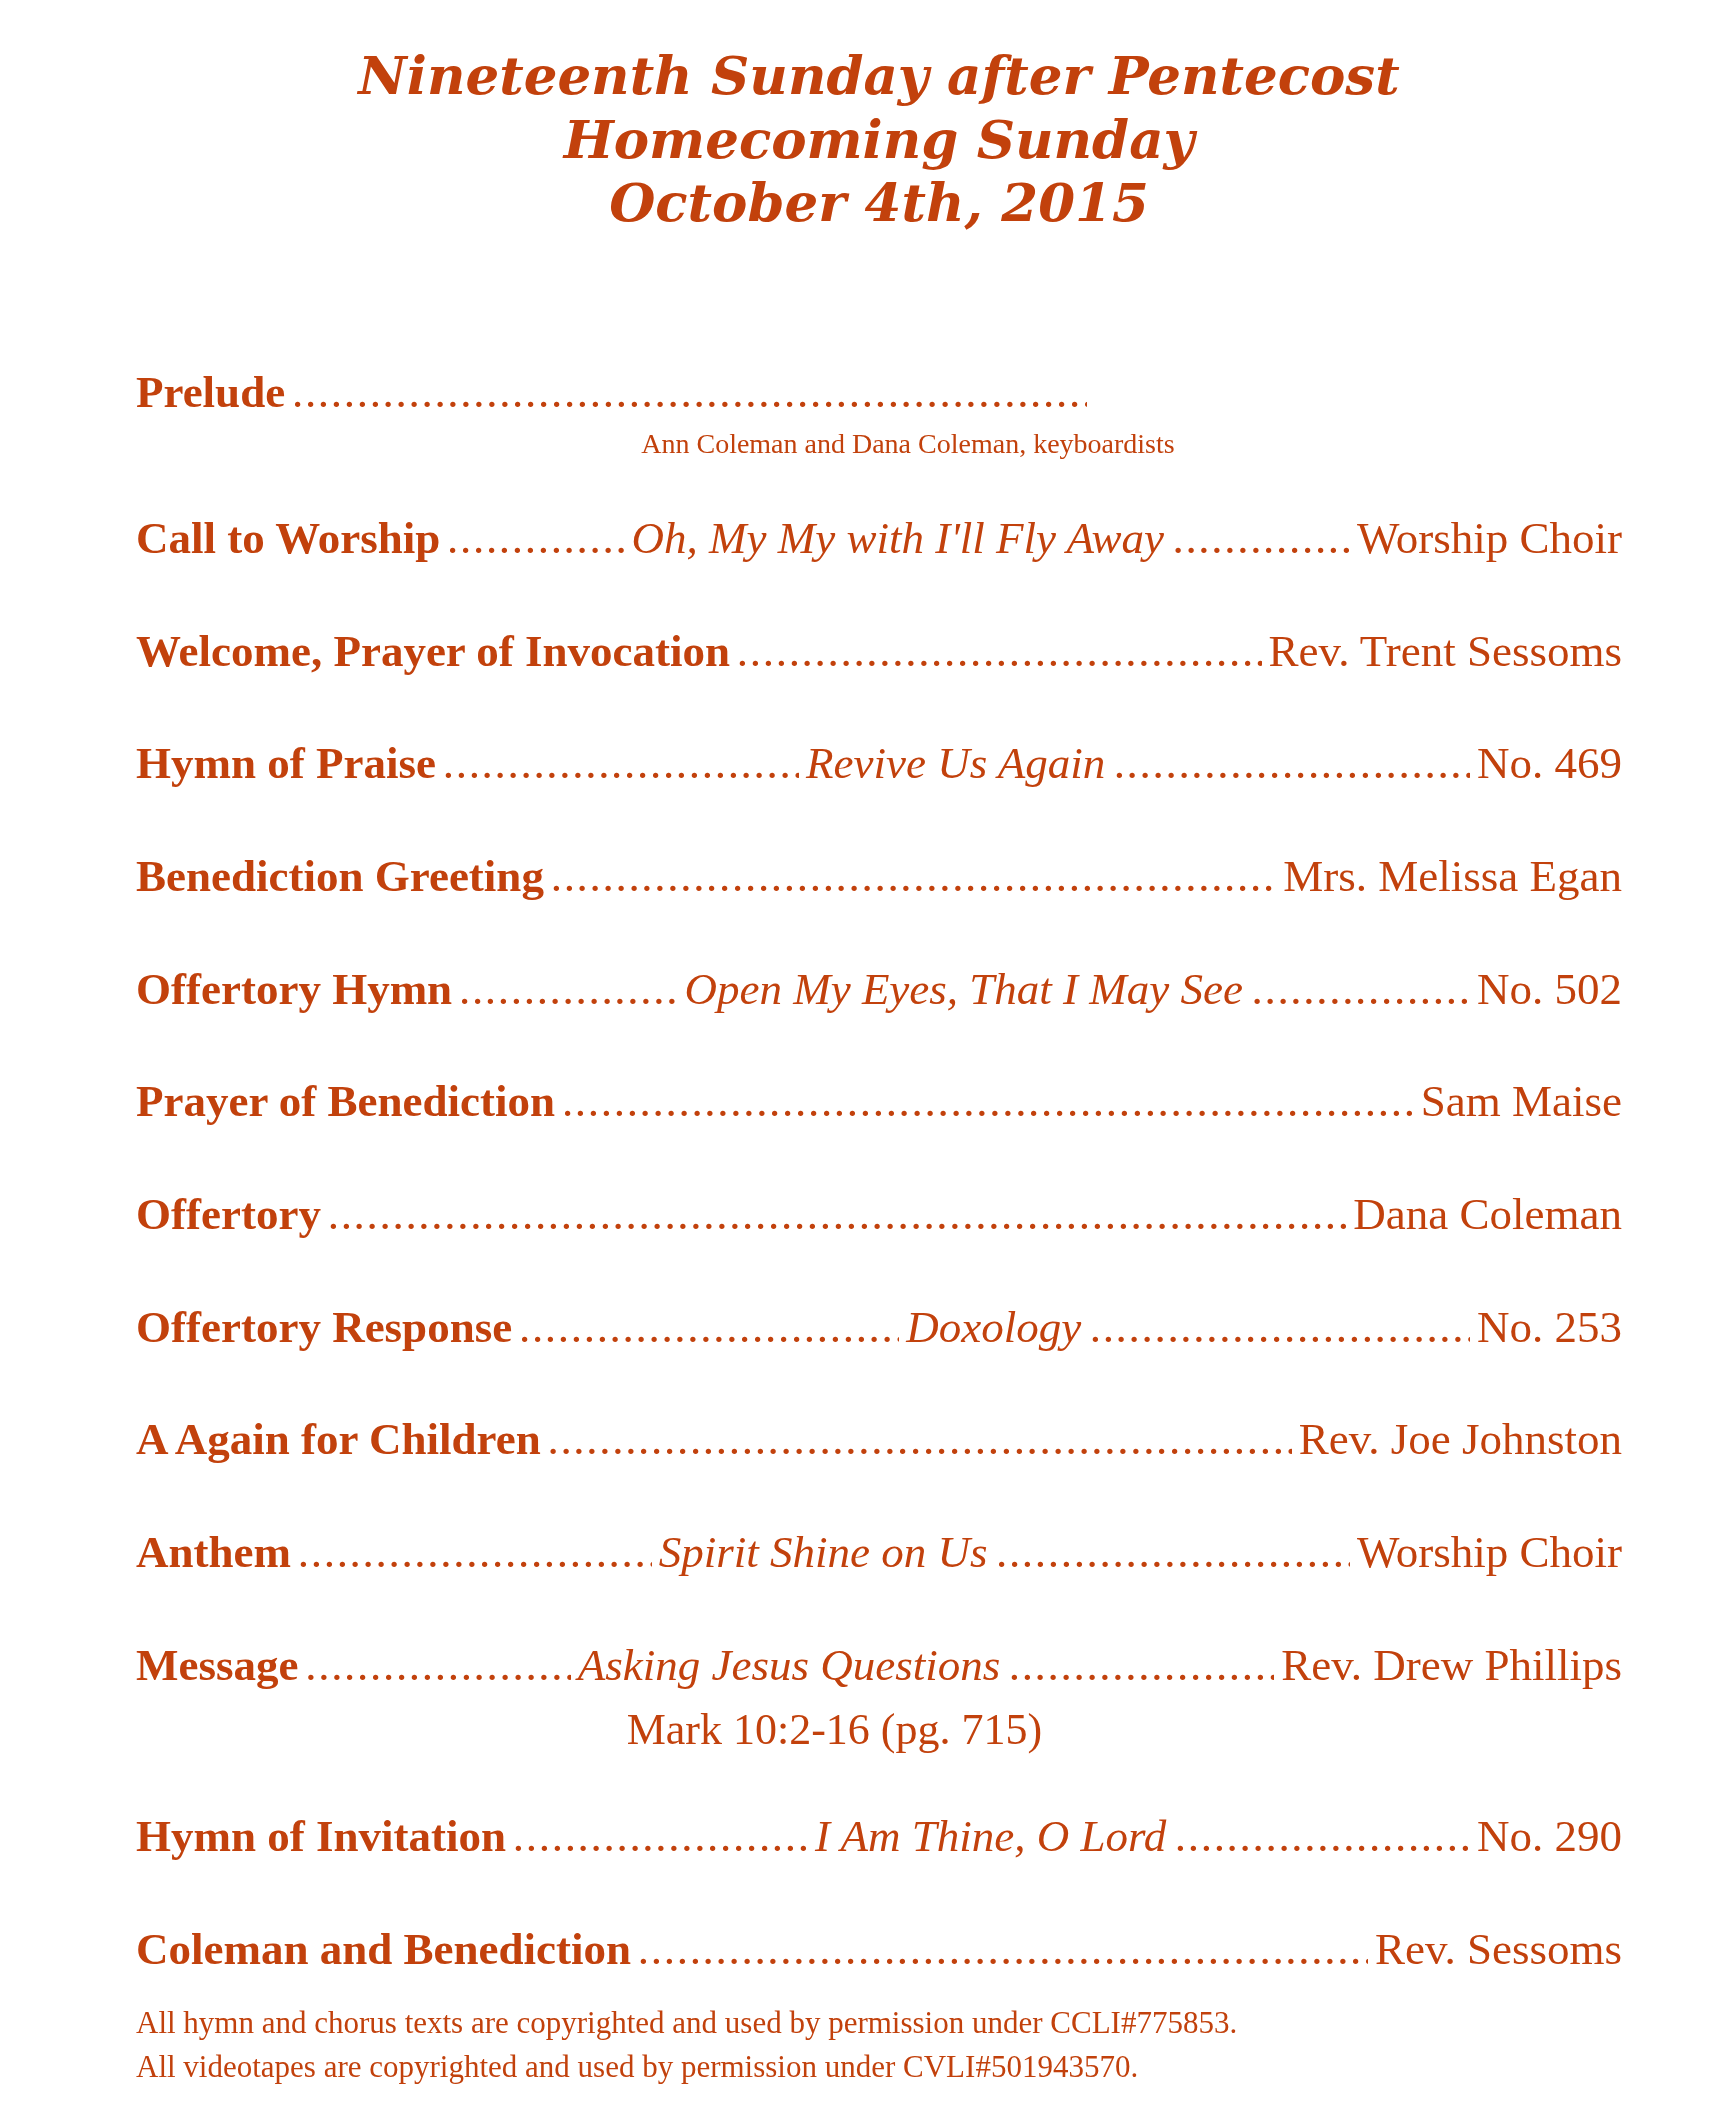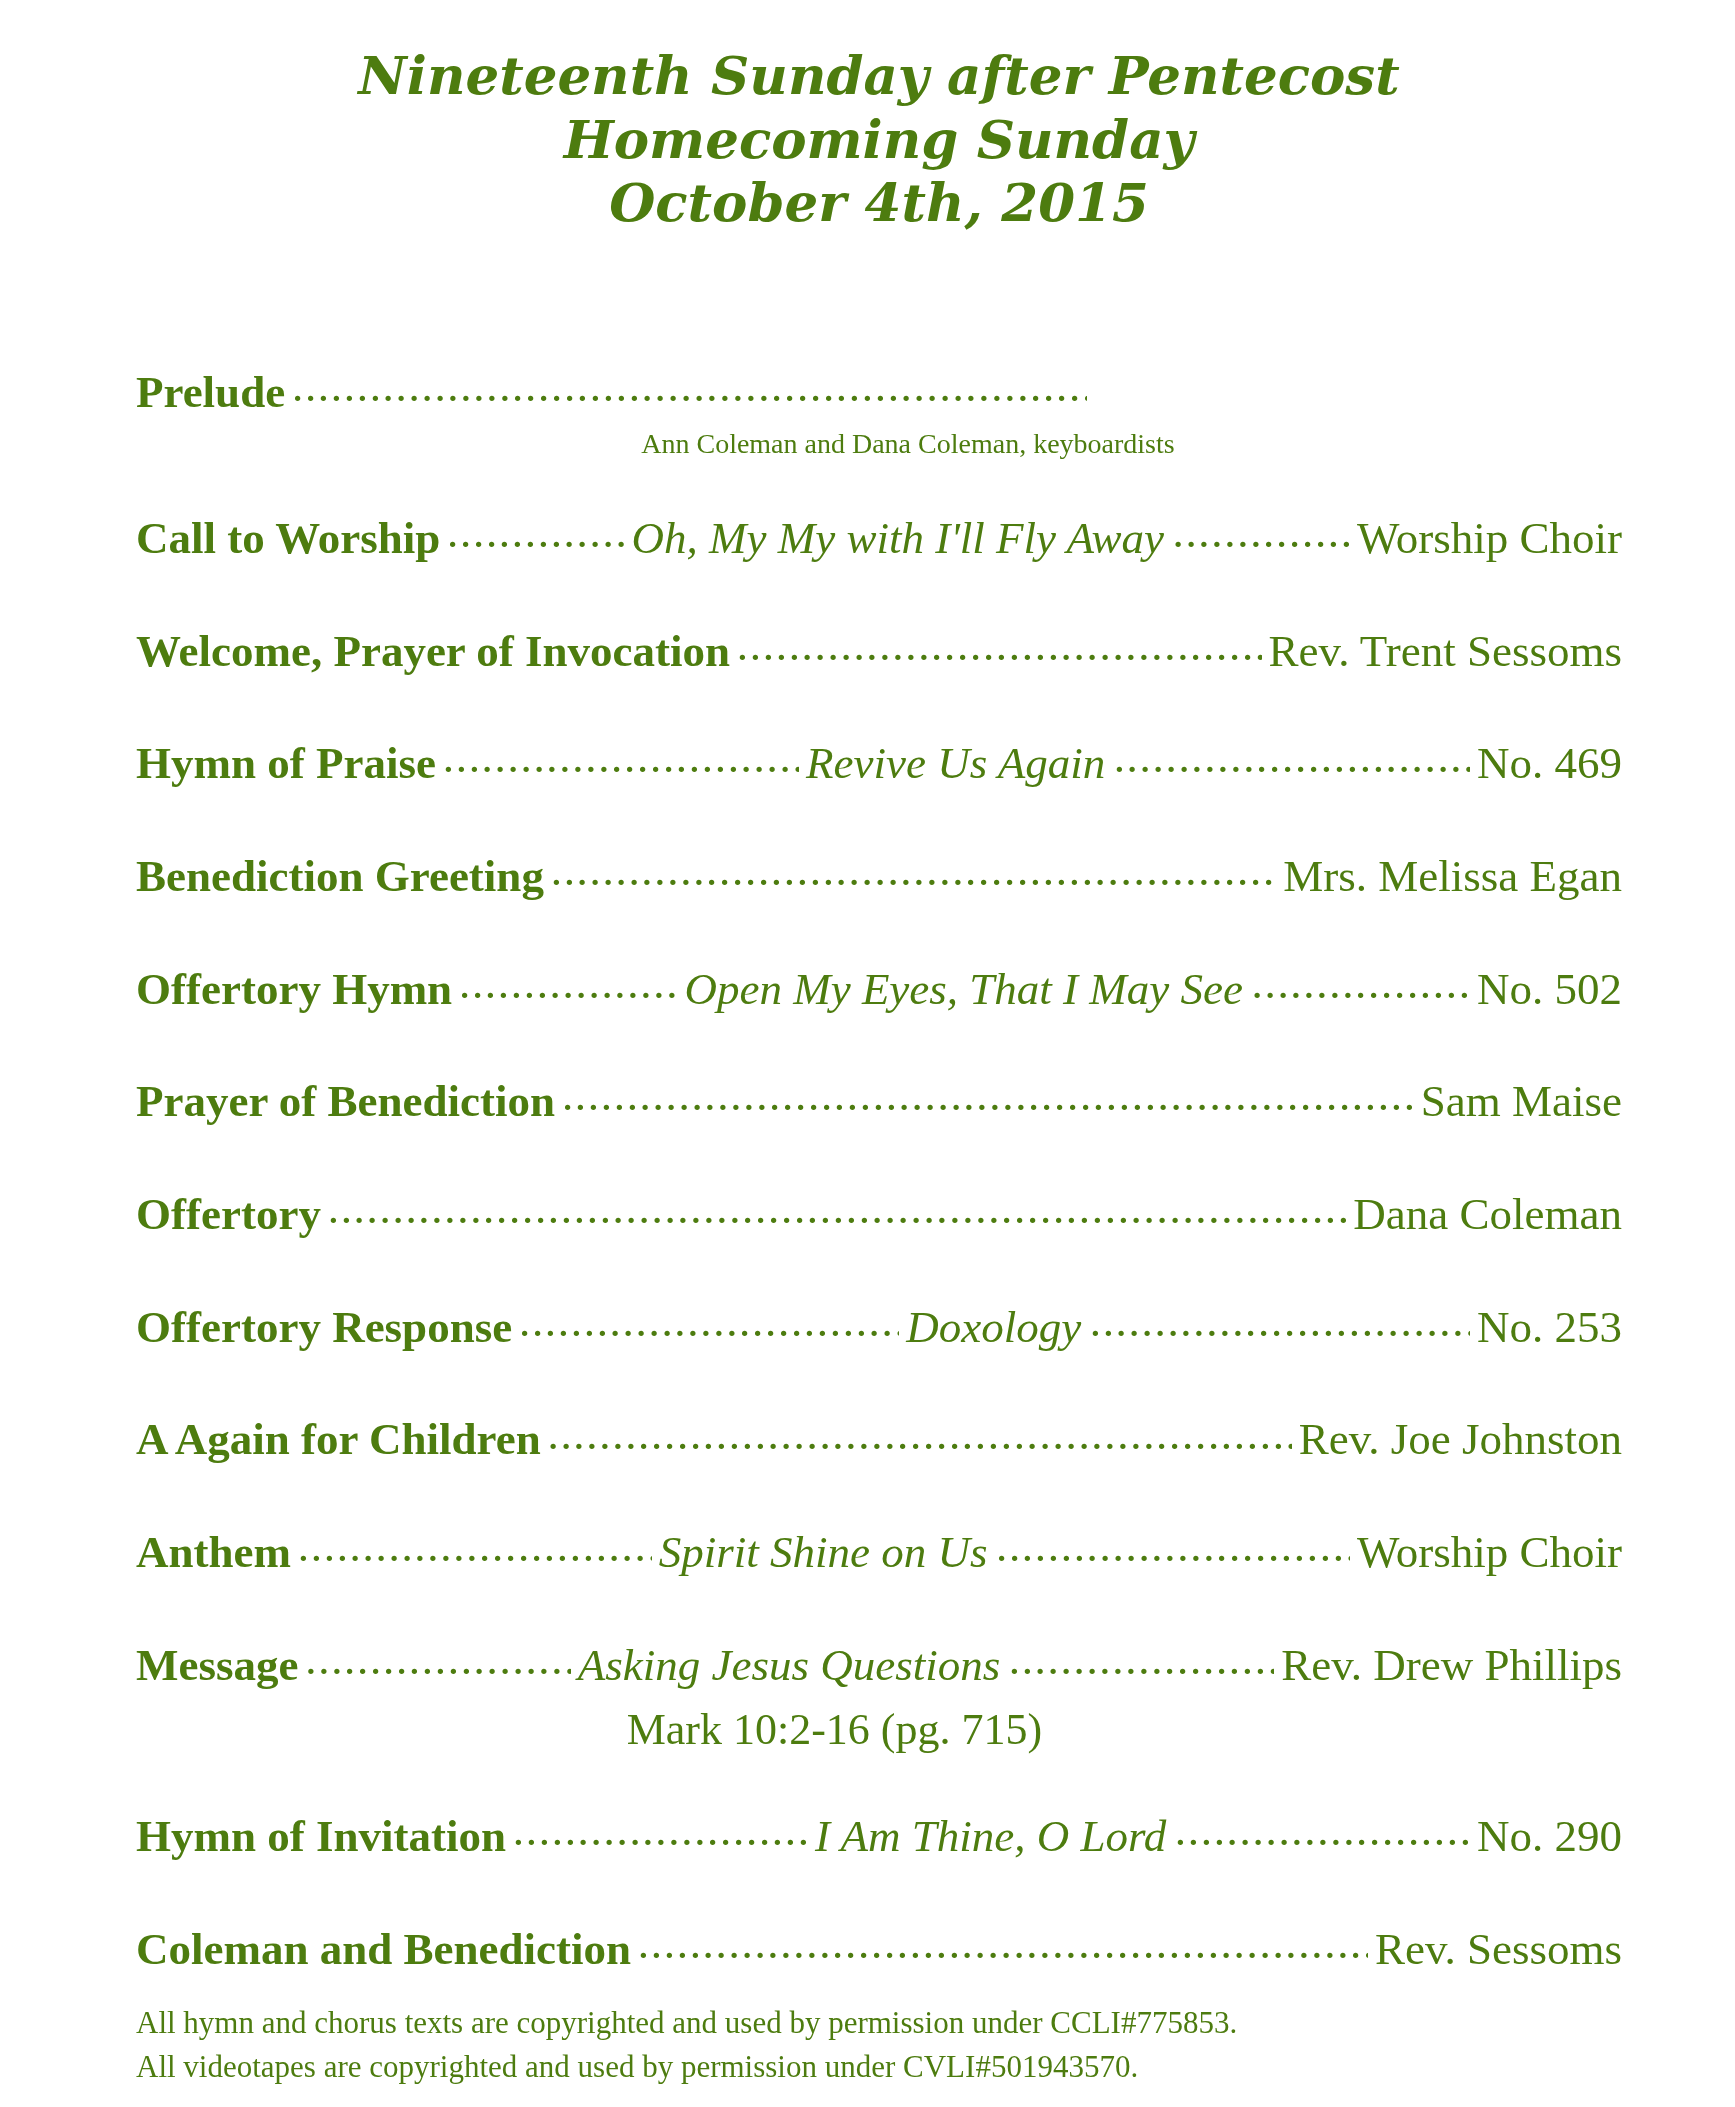--- a/index.html
+++ b/index.html
@@ -2,37 +2,37 @@
 <html style="font-size:13.6px"><head>
 <meta charset="utf-8">
 <style>
   * { margin: 0; padding: 0; box-sizing: border-box; }
   html, body { background: #ffffff; }
   .page {
     position: relative;
     width: 1736px;
     height: 2108px;
     background: #ffffff;
-    color: #4d7c0f;
+    color: #c2410c;
     font-family: "Liberation Serif", serif;
     padding: 44px 114px 0 136px;
     overflow: hidden;
   }
   .header {
     text-align: center;
     font-family: "DejaVu Serif", serif;
     font-weight: bold;
     font-style: italic;
     font-size: 53px;
     line-height: 1.2;
     margin-bottom: 129px;
   }
   .program-row {
     display: flex;
-    align-items: center;
+    align-items: flex-end;
     font-size: 45px;
     line-height: 1.26;
     margin-bottom: 56px;
     white-space: nowrap;
   }
   .program-row.prelude { width: 64%; margin-bottom: 6.8px; }
   .program-row.has-sub { margin-bottom: 8.5px; }
   .program-row:last-of-type { margin-bottom: 24px; }
   .item-label { font-weight: bold; padding-right: 6.8px; flex: 0 0 auto; }
   .leader {

